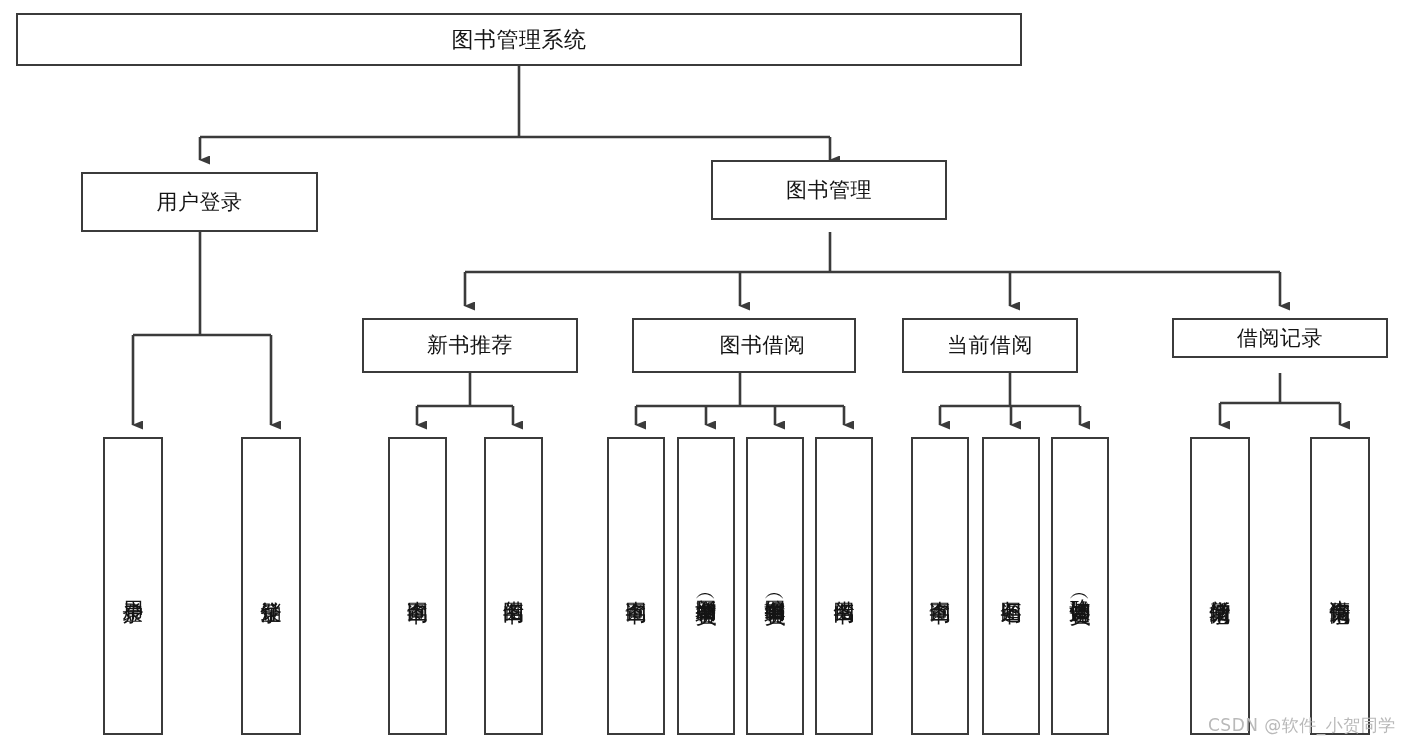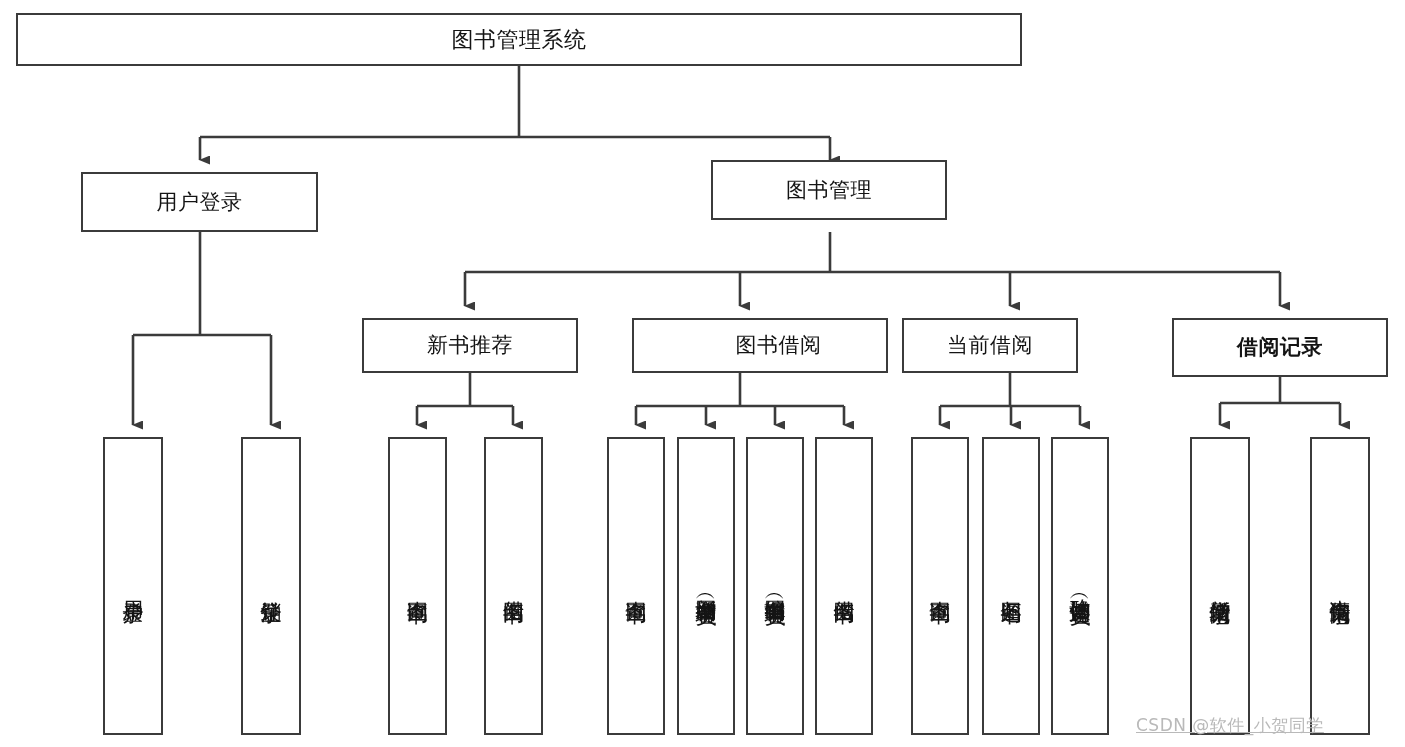--- a/index.html
+++ b/index.html
@@ -133,27 +133,27 @@
   <div class="node horiz" style="left:81px; top:172px; width:237px; height:60px;">
     <span class="node-label">用户登录</span>
   </div>
   <div class="node horiz" style="left:711px; top:160px; width:236px; height:60px;">
     <span class="node-label">图书管理</span>
   </div>
 
   <div class="node horiz" style="left:362px; top:318px; width:216px; height:55px;">
     <span class="node-label">新书推荐</span>
   </div>
-  <div class="node horiz" style="left:632px; top:318px; width:256px; height:55px;padding-left:37px;">
+  <div class="node horiz" style="left:632px; top:318px; width:224px; height:55px;padding-left:37px;">
     <span class="node-label">图书借阅</span>
   </div>
   <div class="node horiz" style="left:902px; top:318px; width:176px; height:55px;">
     <span class="node-label">当前借阅</span>
   </div>
-  <div class="node horiz" style="left:1172px; top:318px; width:216px; height:59px;font-weight:bold;">
+  <div class="node horiz" style="left:1172px; top:318px; width:216px; height:40px;">
     <span class="node-label">借阅记录</span>
   </div>
 
   <div class="node vert" style="left:103px; top:437px; width:60px; height:298px;">
     <span class="node-label">用户登录</span>
   </div>
   <div class="node vert" style="left:241px; top:437px; width:60px; height:298px;">
     <span class="node-label">注销登录</span>
   </div>
 
@@ -187,15 +187,15 @@
     <span class="node-label">确认归还（管理员）</span>
   </div>
 
   <div class="node vert" style="left:1190px; top:437px; width:60px; height:298px;">
     <span class="node-label">新增借阅记录</span>
   </div>
   <div class="node vert" style="left:1310px; top:437px; width:60px; height:298px;">
     <span class="node-label">查询借阅记录</span>
   </div>
 
-  <div class="watermark" style="left:1136px; top:714px;text-decoration:underline;">CSDN @软件_小贺同学</div>
+  <div class="watermark" style="left:1208px; top:714px;">CSDN @软件_小贺同学</div>
 
 </div>
 
 </body></html>

